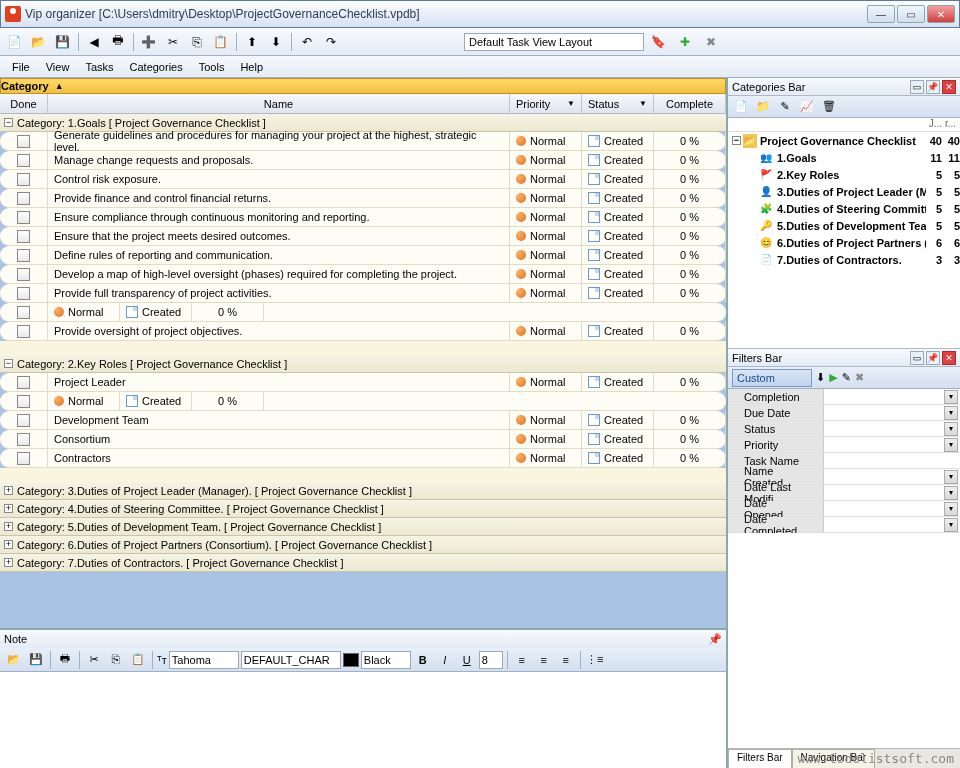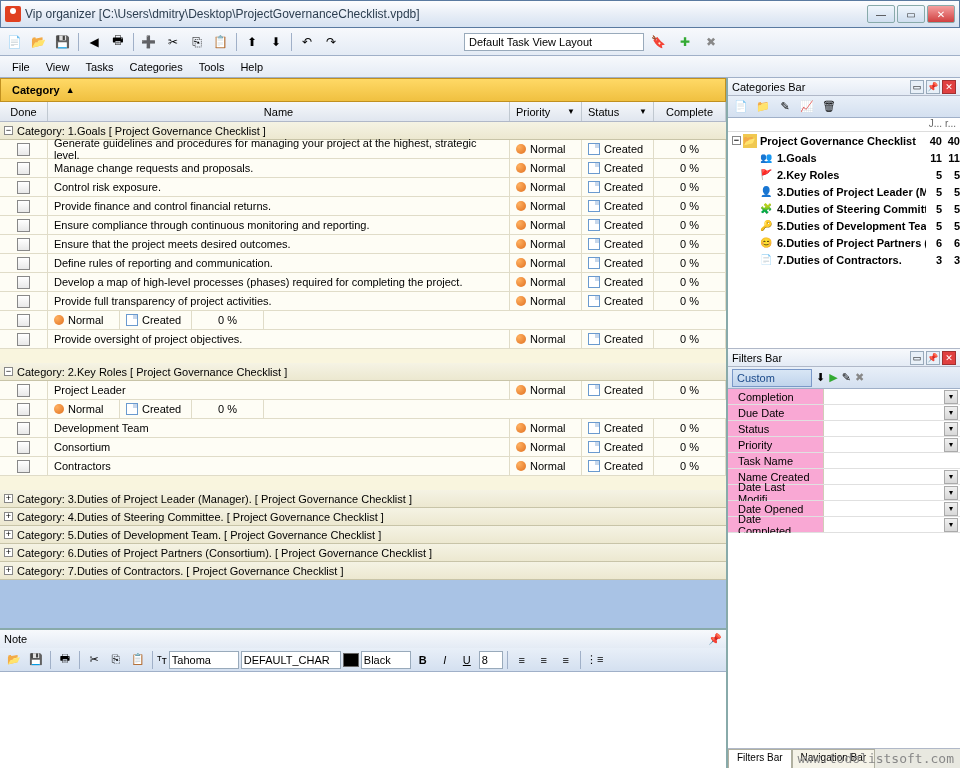--- a/index.html
+++ b/index.html
@@ -13,30 +13,30 @@
 .winbtn.close { background: linear-gradient(#f5a0a0,#d04040); color:#fff;}
 .toolbar { height: 28px; background: linear-gradient(#f7f9fc, #e4ebf5); border-bottom: 1px solid #a0b0c8; display: flex; align-items: center; padding: 0 4px; gap: 2px; }
 .tbtn { width: 22px; height: 22px; display: flex; align-items: center; justify-content: center; border-radius: 2px; font-size: 12px;}
 .sep { width:1px; height:18px; background:#a0b0c8; margin:0 2px;}
 .layoutbox { margin-left: 120px; display:flex; align-items:center; gap:4px;}
 .layoutbox input { width: 180px; height: 18px; border:1px solid #9ab; padding:0 4px; font-size:11px; background:#fff;}
 .menubar { height: 22px; background: linear-gradient(#f7f9fc,#e4ebf5); border-bottom:1px solid #a0b0c8; display:flex; align-items:center; padding:0 6px; gap:4px;}
 .menubar span { padding: 2px 6px; }
 .main { display: flex; height: 690px; }
 .left { flex: 1; display: flex; flex-direction: column; border-right: 2px solid #8aa;}
-.catbar { height: 24px; background: linear-gradient(#ffd966,#f0c040); border:1px solid #c09020; display:flex; align-items:center; padding:0 11px; font-weight:bold;}
+.catbar { height: 16px; background: linear-gradient(#ffd966,#f0c040); border:1px solid #c09020; display:flex; align-items:center; padding:0 0; font-weight:bold;}
 .catbar .arrow { margin-left:6px; font-size:9px;}
 .grid { flex:1; overflow:auto; background:#a9c3e5;}
 .ghead { display:flex; background:linear-gradient(#f5f7fa,#e0e6ef); border-bottom:1px solid #b0b8c8; height:20px; align-items:center;}
 .gh { border-right:1px solid #c0c8d0; padding:0 6px; display:flex; align-items:center; justify-content:space-between; height:100%;}
 .gh.done{width:48px; justify-content:center;} .gh.name{flex:1;} .gh.pri{width:72px;} .gh.stat{width:72px;} .gh.comp{width:72px; justify-content:center;}
 .dd{font-size:8px;}
 .grouprow { background:linear-gradient(#f5f3e4,#ece8d0); border-bottom:1px solid #c8c4a8; padding:2px 4px; display:flex; align-items:center; height:18px;}
 .grouprow .exp { width:9px; height:9px; border:1px solid #888; background:#fff; margin-right:4px; font-size:9px; line-height:7px; text-align:center;}
-.datarow { display:flex; background:#fefdf5; border-bottom:1px solid #e0dcc8; height:19px; align-items:center;}
+.datarow { display:flex; background:#fefdf5; border-bottom:1px solid #e0dcc8; height:19px; align-items:center;border-radius:9px;}
 .datarow:nth-child(even){background:#fefdf5;}
 .dc{border-right:1px solid #e0dcc8; padding:0 6px; display:flex; align-items:center; height:100%;}
 .dc.done{width:48px; justify-content:center;} .dc.name{flex:1;} .dc.pri{width:72px;} .dc.stat{width:72px;} .dc.comp{width:72px; justify-content:center;}
 .chk{width:13px; height:13px; border:1px solid #888; background:linear-gradient(#fff,#e8e8e8);}
 .ball{width:10px; height:10px; border-radius:50%; background:radial-gradient(circle at 30% 30%, #ffb060, #e07020); margin-right:4px;}
 .docicon{width:12px; height:12px; border:1px solid #6a9acf; background:#fff; margin-right:4px; position:relative;}
 .docicon::after{content:''; position:absolute; top:0; right:0; width:4px; height:4px; background:#c8d8ec;}
 .gapyellow{height:14px; background:#f9f5de;}
 .notepanel { height: 140px; border-top: 2px solid #8aa; display:flex; flex-direction:column;}
 .notehead { height:18px; background:linear-gradient(#f7f9fc,#e4ebf5); padding:0 4px; display:flex; align-items:center; justify-content:space-between;}
@@ -62,21 +62,21 @@
 .treerow .nums{display:flex; gap:2px; font-weight:bold;}
 .treerow .nums span{width:16px; text-align:right;}
 .treerow.bold{font-weight:bold;}
 .treerow.sub{padding-left:32px;}
 .folder{background:#f0c850;} .goals{color:#a06020;} .flag{color:#3050a0;} .people{color:#c08020;} .key{color:#c09010;} .smile{color:#e0a020;} .doc{color:#5080c0;}
 .filterspanel{height:420px; display:flex; flex-direction:column; border-top:1px solid #b0b8c8;}
 .filter-tb{height:22px; background:linear-gradient(#e8eff8,#d4e0f0); display:flex; align-items:center; padding:0 4px; gap:4px; border-bottom:1px solid #a0b0c8;}
 .filter-tb .combo{width:80px; height:18px; border:1px solid #7a98c8; background:linear-gradient(#d8e6f5,#c0d4ec); padding:0 4px; display:flex; align-items:center; color:#1b4a8a;}
 .filterrows{background:#fff;}
 .frow{display:flex; height:16px; border-bottom:1px solid #e0e0e0;}
-.frow .flabel{width:96px; background:#f9a8d4; border-right:1px solid #d0ccb8; padding:0 10px; display:flex; align-items:center;}
+.frow .flabel{width:96px; background:#e5e5e5; border-right:1px solid #d0ccb8; padding:0 16px; display:flex; align-items:center;}
 .frow .fval{flex:1; display:flex; align-items:center; justify-content:flex-end; padding:0 2px;}
 .frow .fdd{width:14px; height:14px; border:1px solid #aaa; background:linear-gradient(#f0f0f0,#d8d8d8); font-size:8px; display:flex; align-items:center; justify-content:center;}
 .tabs-bottom{height:20px; border-top:1px solid #b0b8c8; display:flex; background:#e8e8e0;}
 .tabs-bottom .tab{padding:2px 8px; border:1px solid #b0b0a0; background:#f5f3e8; border-bottom:none; font-size:10px;}
 .tabs-bottom .tab.active{background:#fff;}
 .watermark{position:absolute; bottom:2px; right:6px; color:#888; font-size:13px; font-family: monospace;}
 </style>
 </head>
 <body>
 
@@ -216,21 +216,21 @@
             </div>
             <div class="dc name">Define rules of reporting and communication.</div>
             <div class="dc pri"><div class="ball"></div>Normal</div>
             <div class="dc stat"><div class="docicon"></div>Created</div>
             <div class="dc comp">0 %</div>
           </div>
           <div class="datarow">
             <div class="dc done">
               <div class="chk"></div>
             </div>
-            <div class="dc name">Develop a map of high-level processes (phases) required for completing the project.</div>
+            <div class="dc name">Develop a map of high-level oversight (phases) required for completing the project.</div>
             <div class="dc pri"><div class="ball"></div>Normal</div>
             <div class="dc stat"><div class="docicon"></div>Created</div>
             <div class="dc comp">0 %</div>
           </div>
           <div class="datarow">
             <div class="dc done">
               <div class="chk"></div>
             </div>
             <div class="dc name">Provide full transparency of project activities.</div>
             <div class="dc pri"><div class="ball"></div>Normal</div>

